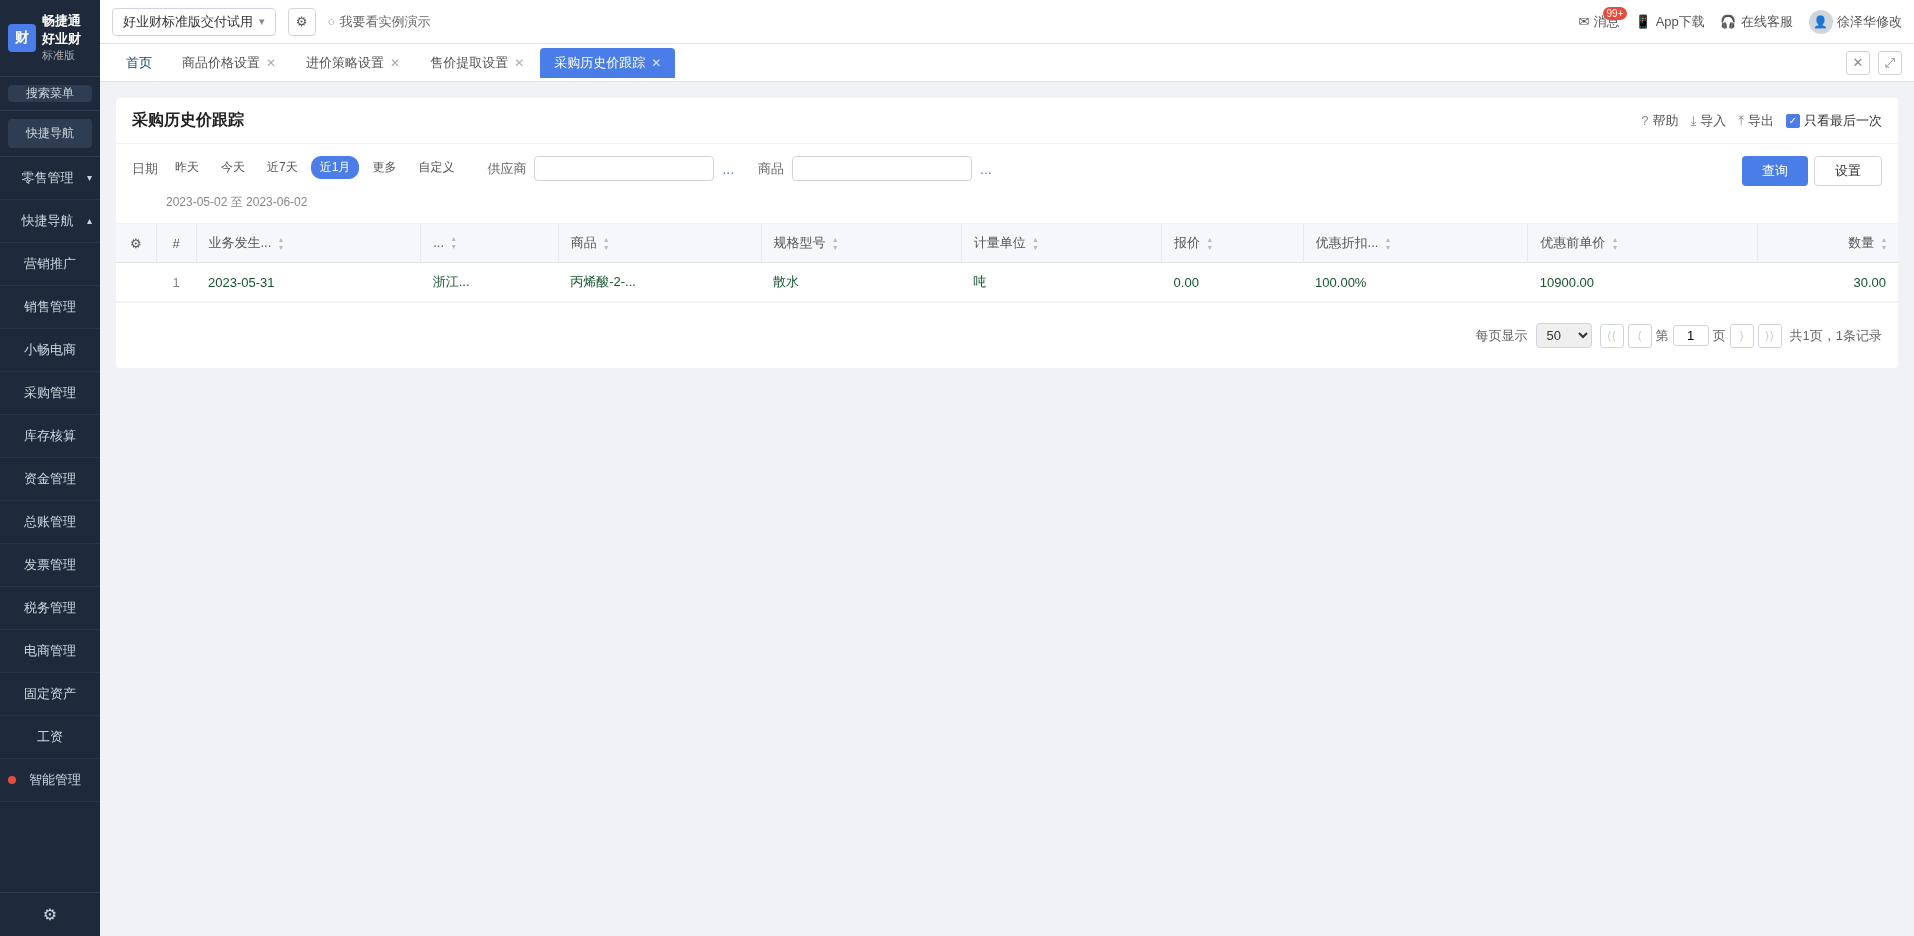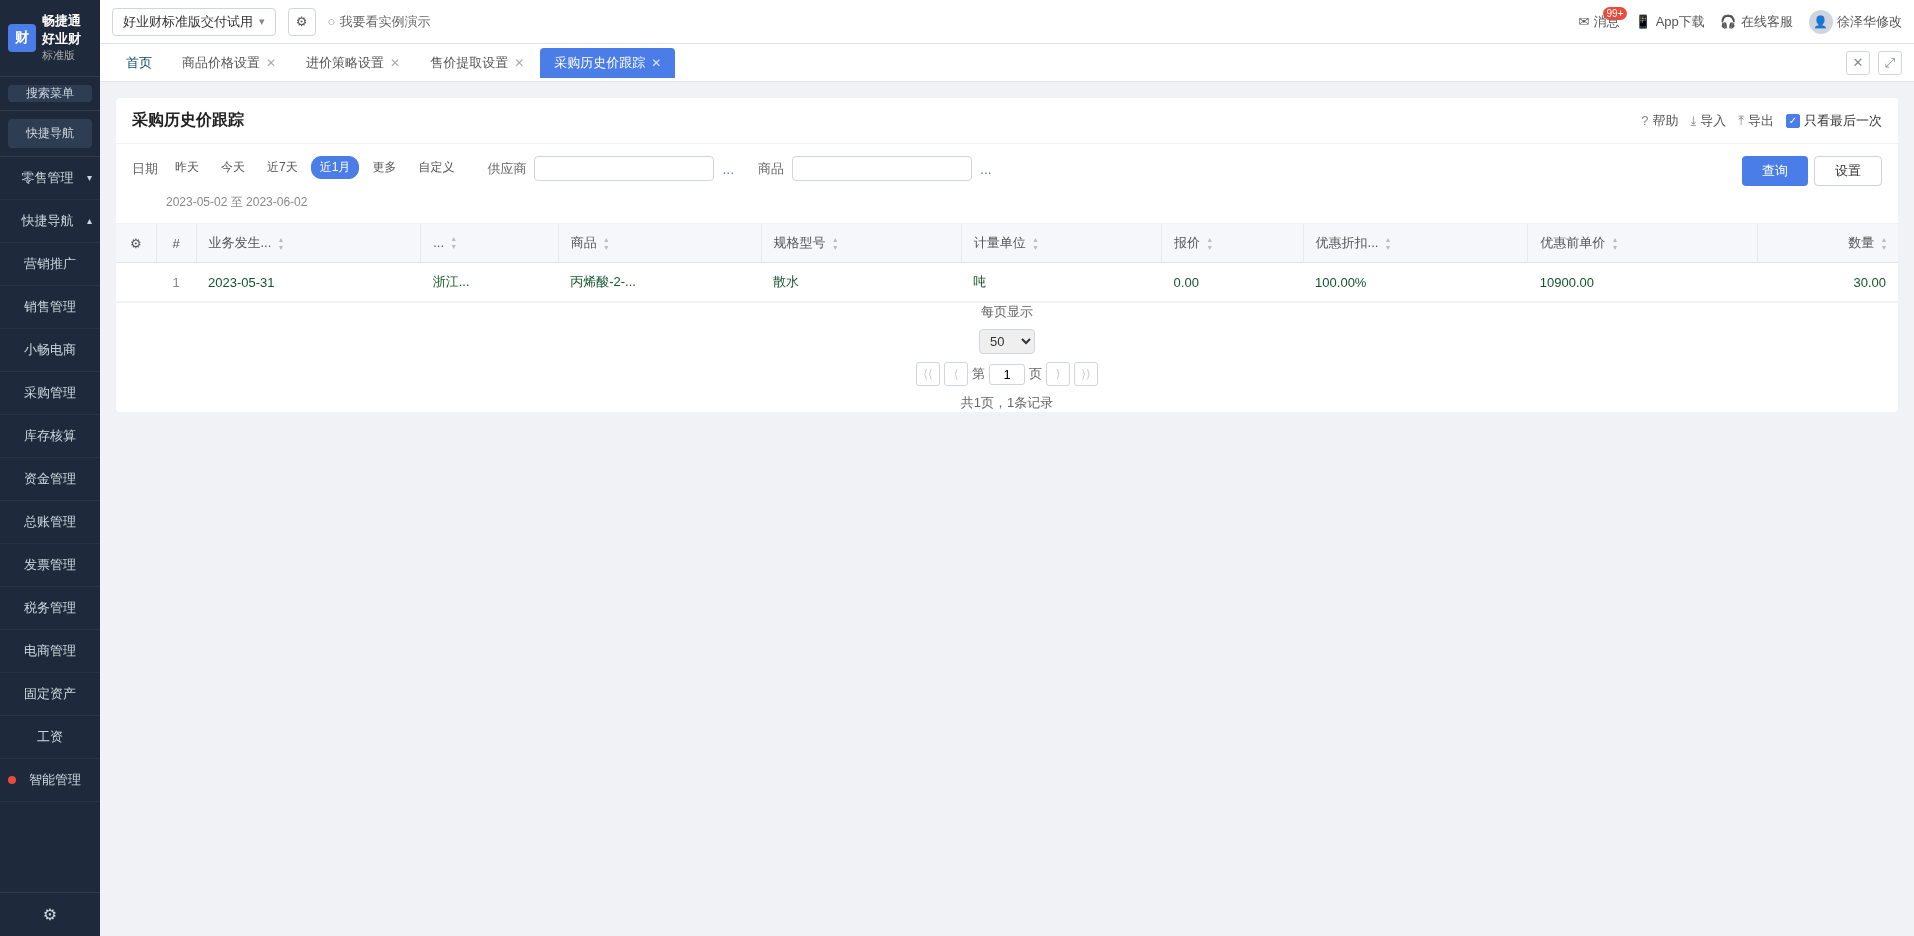--- a/index.html
+++ b/index.html
@@ -379,24 +379,23 @@
       width: 40px; text-align: center;
     }
     .th-num { width: 40px; text-align: center; }
     .td-num { text-align: center; color: #888; }
 
     
     .pagination {
       display: flex;
       align-items: center;
       justify-content: flex-end;
-      padding: 0 16px;
+      padding: 20px 16px;
       gap: 8px;
       border-top: 1px solid #f0f2f5;
-      flex-direction: column;
     }
     .pagination-label { color: #666; font-size: 13px; }
     .pagination-select {
       border: 1px solid #d0d5dd;
       border-radius: 4px;
       padding: 3px 6px;
       font-size: 13px;
       color: #333;
       cursor: pointer;
     }

